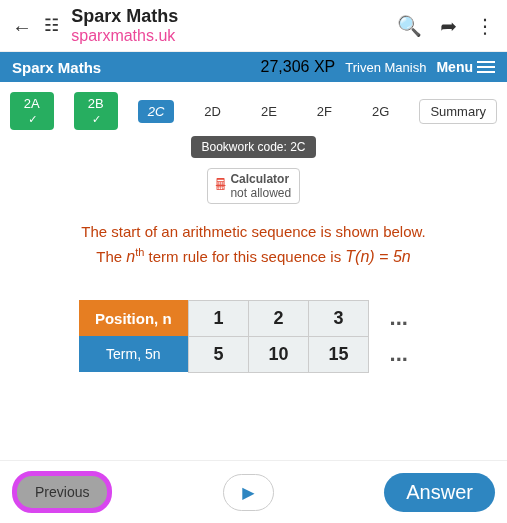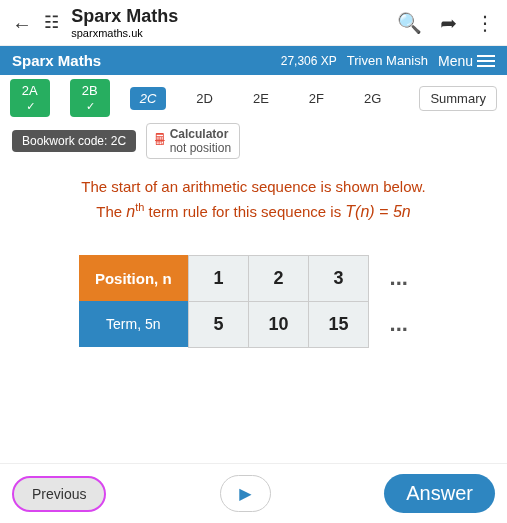--- a/index.html
+++ b/index.html
@@ -29,22 +29,22 @@
     .top-bar-title-block {
       display: flex;
       flex-direction: column;
     }
     .top-bar-title {
       font-size: 18px;
       font-weight: bold;
       color: #222;
     }
     .top-bar-subtitle {
-      font-size: 11px;
-      color: #000000;
+      font-size: 16px;
+      color: #ec4899;
     }
     .top-bar-icons {
       display: flex;
       gap: 18px;
       align-items: center;
     }
     .icon-btn {
       background: none;
       border: none;
       cursor: pointer;
@@ -64,54 +64,55 @@
       color: #fff;
       font-weight: bold;
       font-size: 15px;
     }
     .nav-bar-right {
       display: flex;
       align-items: center;
       gap: 10px;
     }
     .xp-label {
-      color: #ffffff;
-      font-size: 12px;
+      color: #000000;
+      font-size: 16px;
     }
     .user-label {
       color: #fff;
       font-size: 13px;
     }
     .menu-btn {
       background: none;
       border: none;
       color: #fff;
       font-size: 14px;
       cursor: pointer;
       display: flex;
       align-items: center;
       gap: 4px;
+      font-weight: bold;
     }
     .hamburger {
       display: flex;
       flex-direction: column;
       gap: 3px;
     }
     .hamburger span {
       display: block;
       width: 18px;
       height: 2px;
       background: #fff;
     }
 
     
     .tabs-row {
       display: flex;
       align-items: center;
-      padding: 4px 10px 0 10px;
+      padding: 10px 10px 0 10px;
       background: #fff;
       gap: 20px;
     }
     .tab {
       padding: 4px 10px;
       border-radius: 4px;
       font-size: 13px;
       cursor: pointer;
       border: none;
       background: none;
@@ -123,33 +124,33 @@
     }
     .tab.active {
       background: #2e86c1;
       color: #fff;
       font-style: italic;
     }
     .tab.summary {
       background: none;
       color: #333;
       border: 1px solid #ccc;
-      margin-left: 8px;
     }
     .tab-check {
       font-size: 11px;
       margin-left: 2px;
     }
 
     
     .info-row {
       display: flex;
       align-items: center;
       gap: 10px;
       padding: 6px 12px;
+      flex-direction: column;
     }
     .bookwork-badge {
       background: #555;
       color: #fff;
       font-size: 12px;
       padding: 4px 10px;
       border-radius: 4px;
     }
     .calc-badge {
       display: flex;
@@ -193,21 +194,21 @@
     .table-area {
       display: flex;
       justify-content: center;
       margin: 30px auto 20px auto;
     }
     .seq-table {
       border-collapse: collapse;
     }
     .seq-table td {
       width: 60px;
-      height: 46px;
+      height: 36px;
       text-align: center;
       vertical-align: middle;
       font-size: 18px;
       font-weight: bold;
       border: 1px solid #ccc;
       color: #222;
     }
     .seq-table .label-cell-pos {
       background: #e67e22;
       color: #fff;
@@ -240,22 +241,22 @@
       align-items: center;
       justify-content: space-between;
       padding: 10px 12px;
       background: #fff;
       border-top: 1px solid #eee;
       position: fixed;
       bottom: 0;
       width: 507px;
     }
     .btn-previous {
-      background: #e5e5e5;
-      border: 2px solid #d946ef;
+      background: #a3a3a3;
+      border: 5px solid #d946ef;
       border-radius: 20px;
       padding: 8px 18px;
       font-size: 14px;
       cursor: pointer;
       color: #333;
     }
     .btn-watch {
       background: #fff;
       border: 1px solid #ccc;
       border-radius: 20px;
@@ -332,21 +333,21 @@
   <button class="tab">2G</button>
   <button class="tab summary">Summary</button>
 </div>
 
 <div class="info-row">
   <span class="bookwork-badge">Bookwork code: 2C</span>
   <div class="calc-badge">
     <span class="calc-icon">🖩</span>
     <div>
       <div style="font-weight:bold;">Calculator</div>
-      <div>not position</div>
+      <div>not allowed</div>
     </div>
   </div>
 </div>
 
 <div class="question-area">
   <p>The start of an arithmetic sequence is shown below.</p>
   <p>
     <span>The </span><span class="math-formula">n</span><sup class="sup-th">th</sup><span> term rule for this sequence is </span><span class="math-formula">T(n) = 5n</span>
   </p>
 </div>

